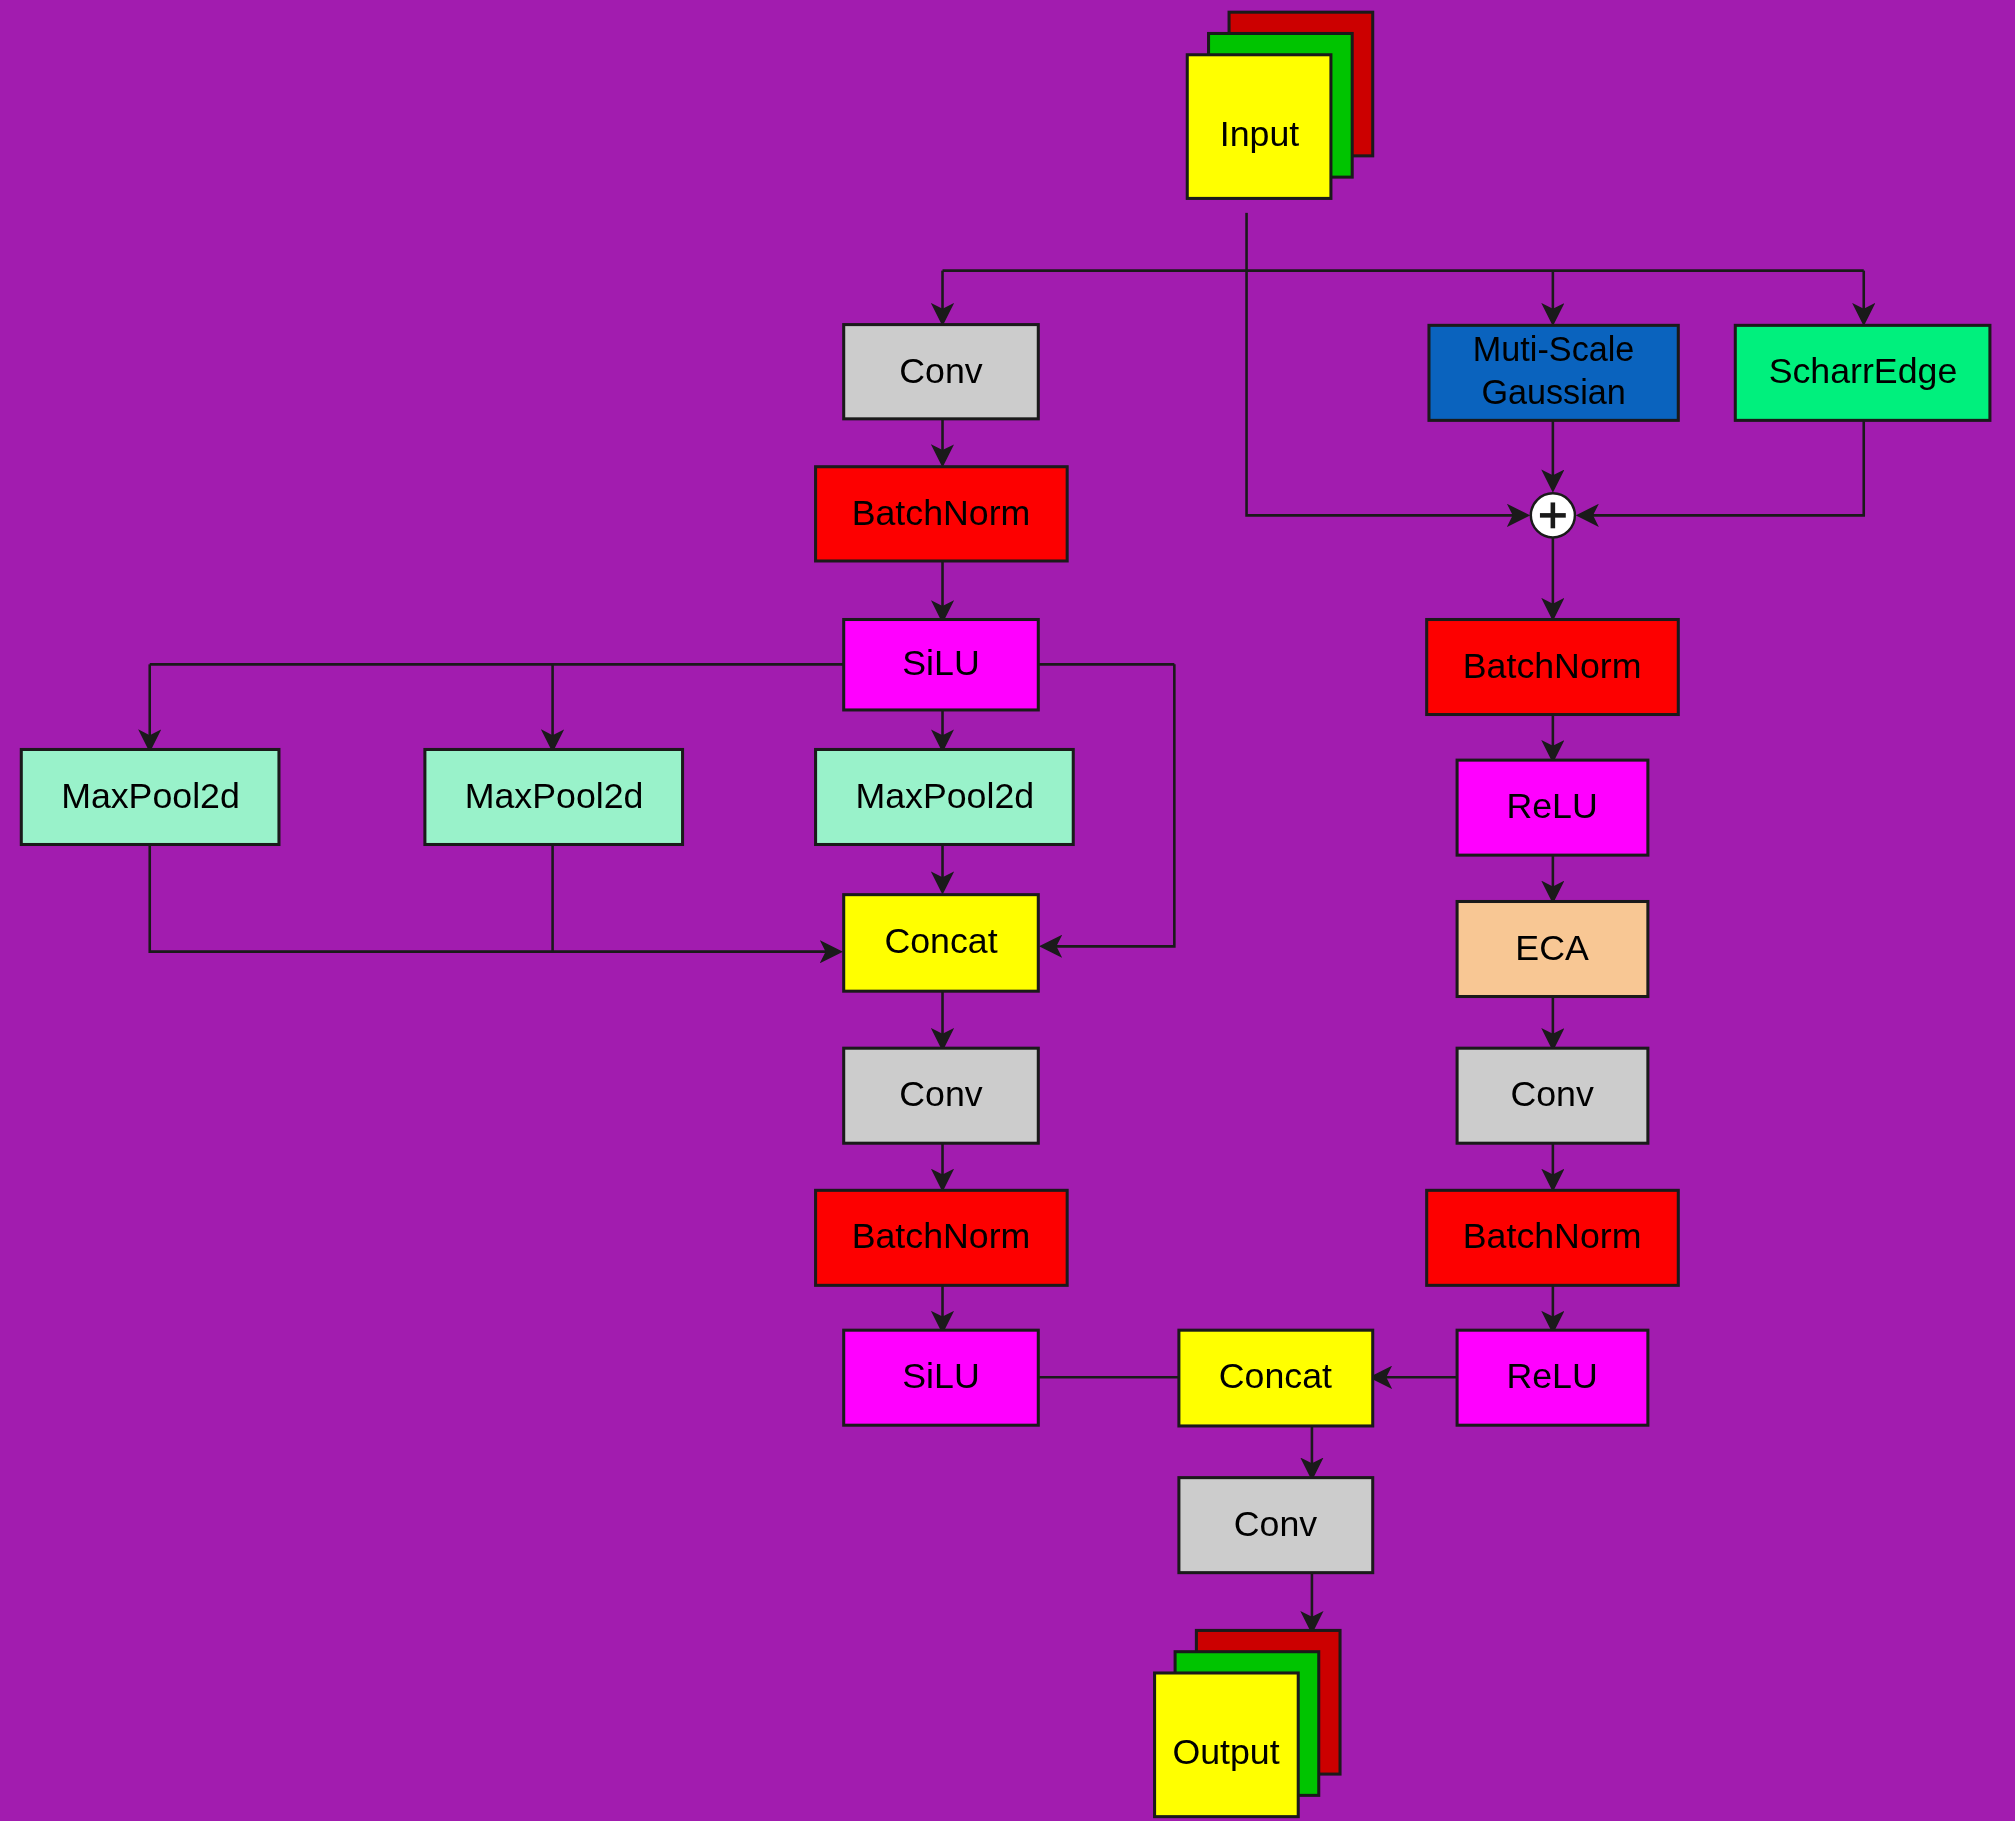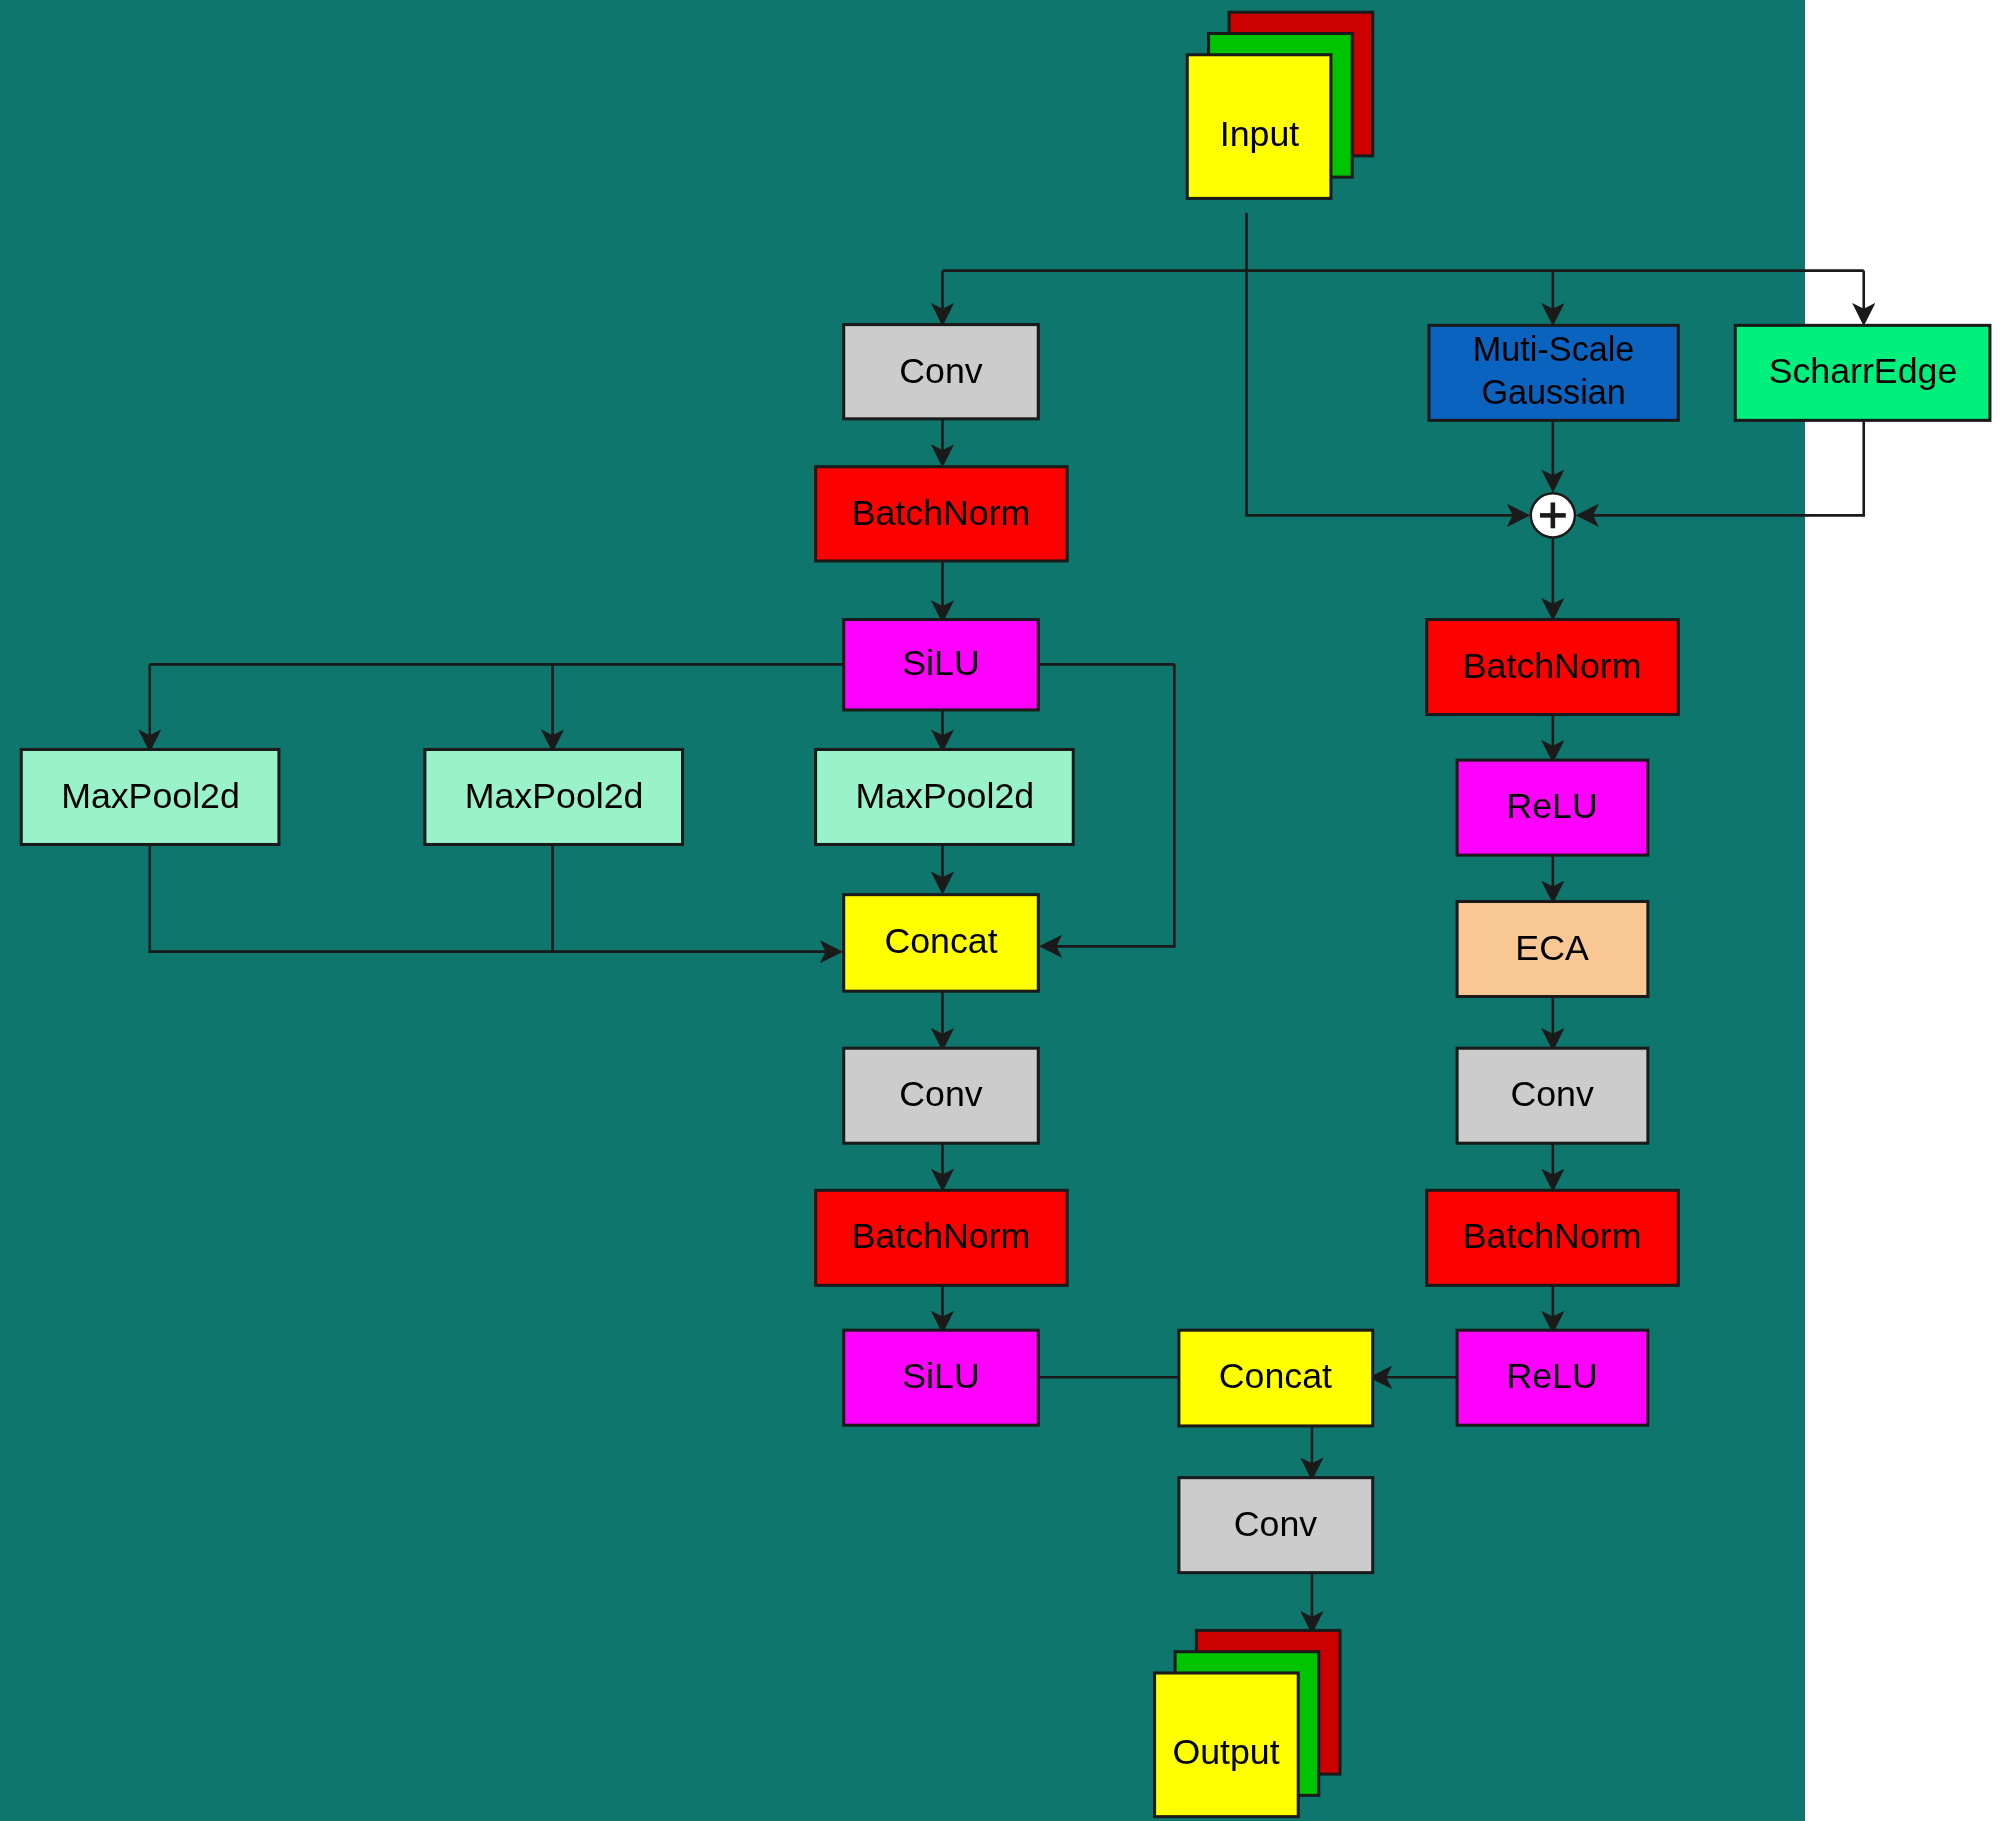--- a/index.html
+++ b/index.html
@@ -2,23 +2,23 @@
 <html style="font-size:12px"><head>
 <meta charset="utf-8">
 <style>
   html, body {
     margin: 0;
     padding: 0;
     background: #ffffff;
   }
   #diagram-root {
     position: relative;
-    width: 1805px;
+    width: 2015px;
     height: 1822px;
-    background: #0f766e;
+    background: #a21caf;
     font-family: "Liberation Sans", sans-serif;
   }
   svg.flow {
     display: block;
     width: 2015px;
     height: 1822px;
   }
   .node-rect {
     stroke: #1a1a1a;
     stroke-width: 4;

